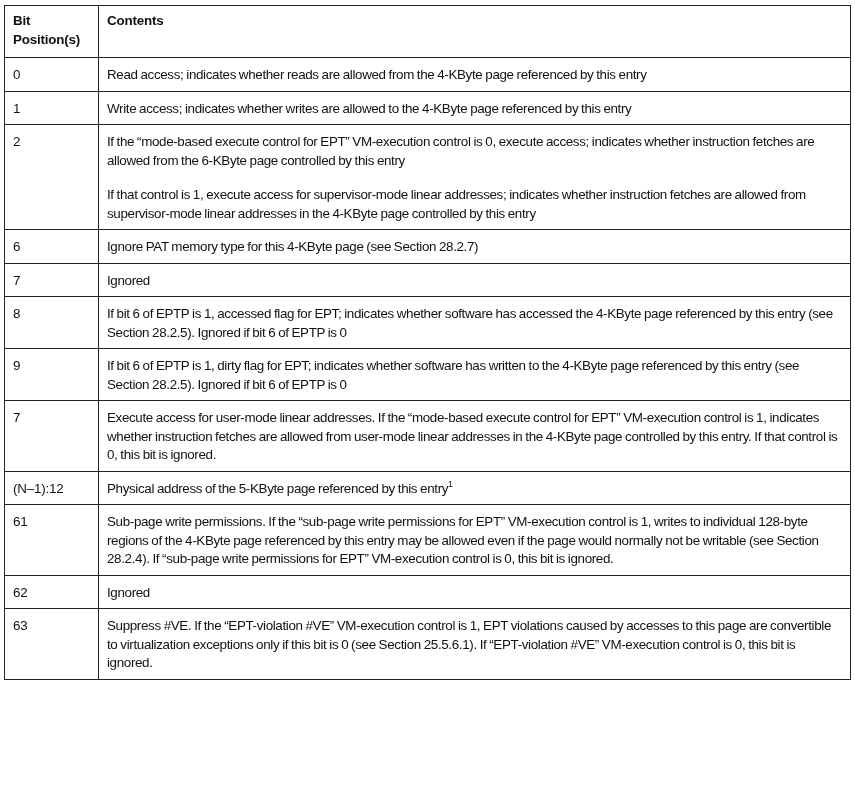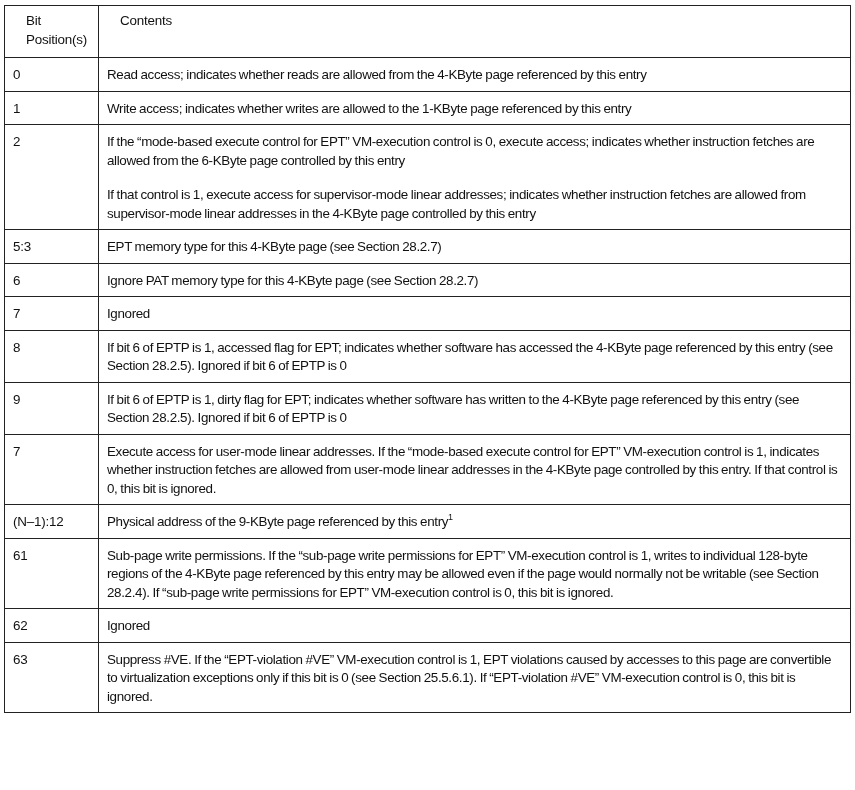--- a/index.html
+++ b/index.html
@@ -32,25 +32,24 @@
     col.c1 { width: 94px; }
     col.c2 { width: 752px; }
     th .cell, td .cell {
       padding: 8px 10px 6px 8px;
       font-size: 13.4px;
       line-height: 18.5px;
       letter-spacing: -0.35px;
       word-spacing: -0.5px;
     }
     th .cell {
-      font-weight: normal;
+      font-weight: bold;
       padding-top: 6px;
       padding-bottom: 8px;
       letter-spacing: -0.2px;
-      margin-left: 13px;
     }
     td.bit .cell {
       letter-spacing: -0.2px;
     }
     .para + .para {
       margin-top: 16px;
     }
     sup {
       font-size: 9px;
       line-height: 0;
@@ -88,47 +87,37 @@
             <div class="para">Read access; indicates whether reads are allowed from the 4-KByte page referenced by this entry</div>
           </div>
         </td>
     </tr>
     <tr>
       <td class="bit">
           <div class="cell">1</div>
         </td>
       <td>
           <div class="cell">
-            <div class="para">Write access; indicates whether writes are allowed to the 1-KByte page referenced by this entry</div>
+            <div class="para">Write access; indicates whether writes are allowed to the 4-KByte page referenced by this entry</div>
           </div>
         </td>
     </tr>
     <tr>
       <td class="bit">
           <div class="cell">2</div>
         </td>
       <td>
         <div class="cell">
           <div class="para">If the “mode-based execute control for EPT” VM-execution control is 0, execute access; indicates whether instruction fetches are allowed from the 6-KByte page controlled by this entry</div>
           <div class="para">If that control is 1, execute access for supervisor-mode linear addresses; indicates whether instruction fetches are allowed from supervisor-mode linear addresses in the 4-KByte page controlled by this entry</div>
         </div>
       </td>
     </tr>
     <tr>
       <td class="bit">
-          <div class="cell">5:3</div>
-        </td>
-      <td>
-          <div class="cell">
-            <div class="para">EPT memory type for this 4-KByte page (see Section 28.2.7)</div>
-          </div>
-        </td>
-    </tr>
-    <tr>
-      <td class="bit">
           <div class="cell">6</div>
         </td>
       <td>
           <div class="cell">
             <div class="para">Ignore PAT memory type for this 4-KByte page (see Section 28.2.7)</div>
           </div>
         </td>
     </tr>
     <tr>
       <td class="bit">
@@ -170,21 +159,21 @@
           </div>
         </td>
     </tr>
     <tr>
       <td class="bit">
           <div class="cell">(N–1):12</div>
         </td>
       <td>
         <div class="cell">
           <div class="para">
-            <span>Physical address of the 9-KByte page referenced by this entry</span><sup>1</sup>
+            <span>Physical address of the 5-KByte page referenced by this entry</span><sup>1</sup>
           </div>
         </div>
       </td>
     </tr>
     <tr>
       <td class="bit">
           <div class="cell">61</div>
         </td>
       <td>
           <div class="cell">

